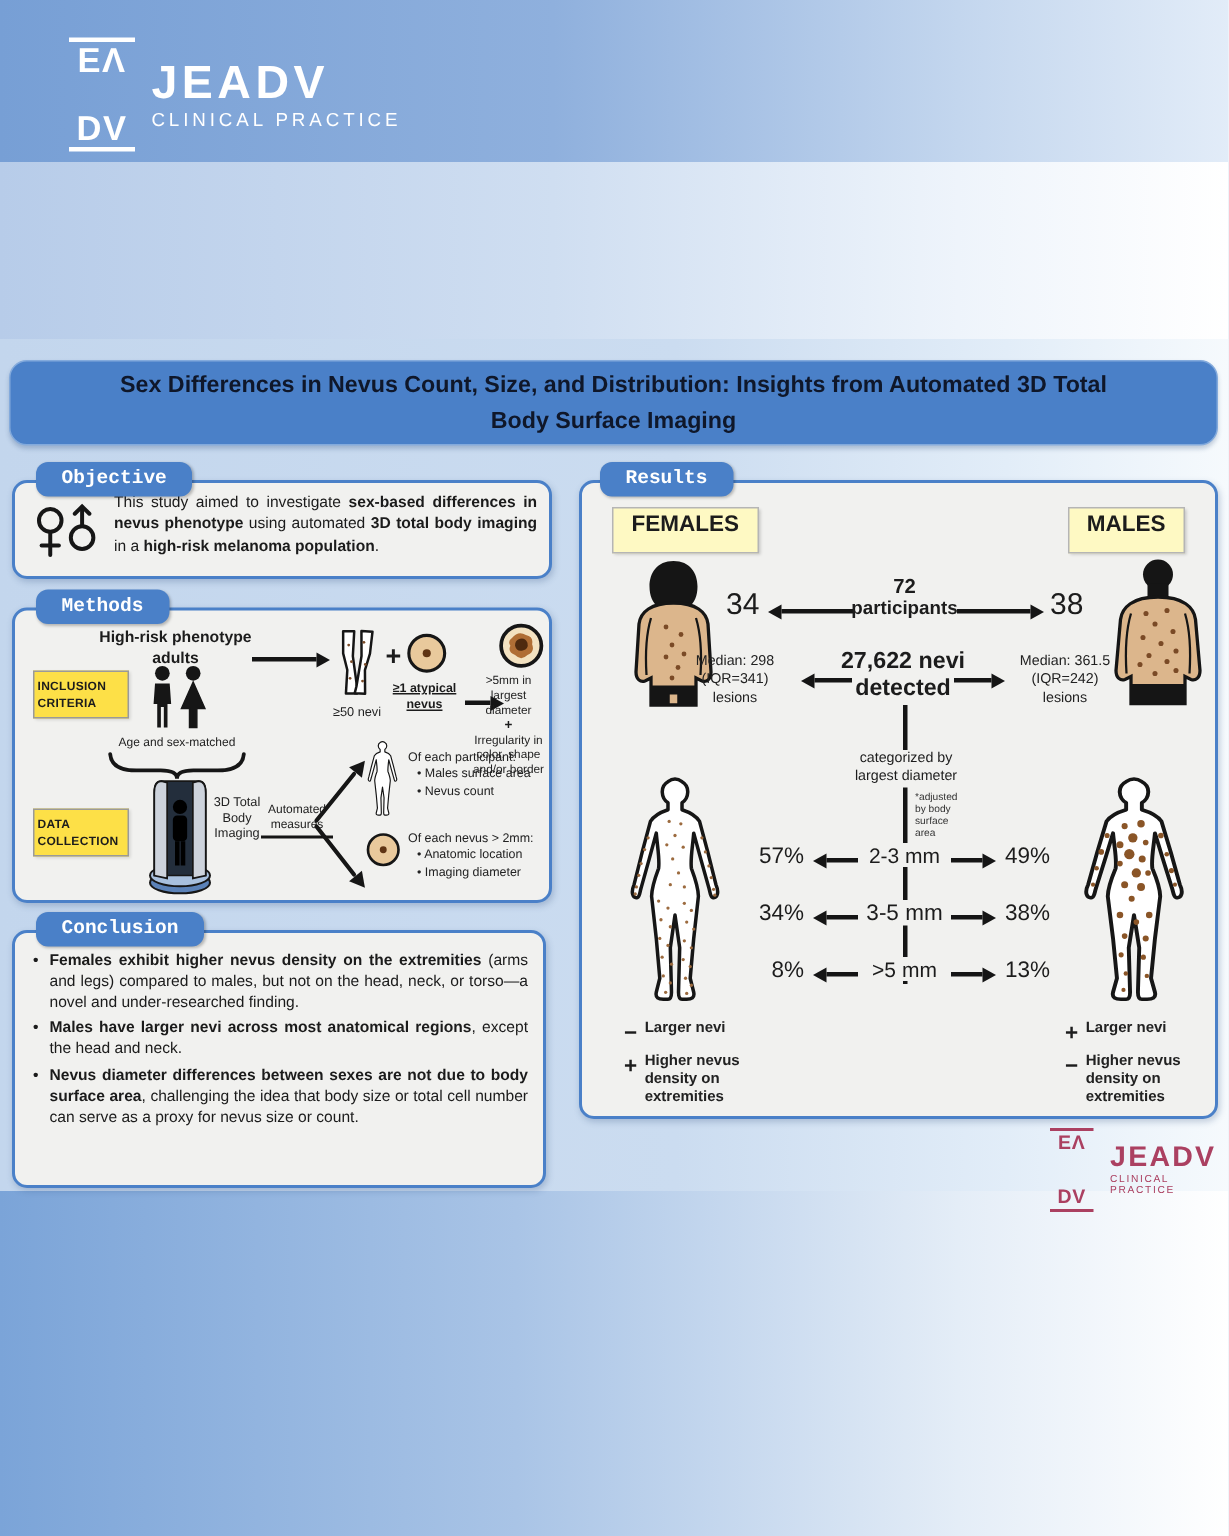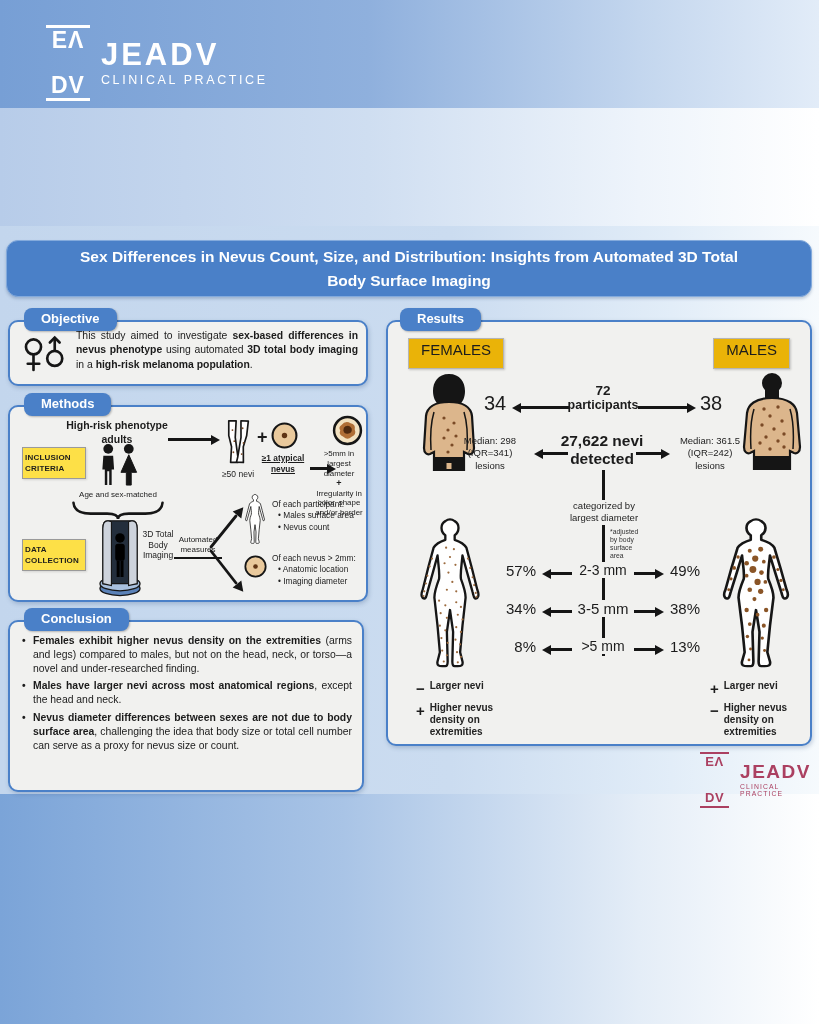--- a/index.html
+++ b/index.html
@@ -19,34 +19,34 @@
   .brand-sub{letter-spacing:2.6px;line-height:1;margin-top:4px;}
   .header-logo{left:46px;top:25px;color:#fff;}
   .header-logo .logo-mark{font-size:23px;}
   .header-logo .brand-name{font-size:31px;}
   .header-logo .brand-sub{font-size:12.5px;}
   .footer-logo{left:700px;top:752px;color:#ab4061;}
   .footer-logo .logo-mark{font-size:13px;border-top-width:2px;border-bottom-width:2px;letter-spacing:.5px;}
   .footer-logo .brand-name{font-size:19px;letter-spacing:1.5px;}
   .footer-logo .brand-sub{font-size:6.8px;letter-spacing:1.1px;margin-top:3px;}
   
-  .title-bar{left:6px;top:240px;width:806px;height:57px;box-sizing:border-box;background:#4a80c8;border:1px solid #83aadc;border-radius:12px;display:flex;align-items:center;justify-content:center;text-align:center;color:#ffffff;font-weight:bold;font-size:15.5px;line-height:1.5;padding:0 62px;box-shadow:0 2px 3px rgba(40,70,120,.25);}
+  .title-bar{left:6px;top:240px;width:806px;height:57px;box-sizing:border-box;background:#4a80c8;border:1px solid #83aadc;border-radius:12px;display:flex;align-items:center;justify-content:center;text-align:center;color:#0f172a;font-weight:bold;font-size:15.5px;line-height:1.5;padding:0 62px;box-shadow:0 2px 3px rgba(40,70,120,.25);}
   .panel{position:absolute;background:#f1f1ef;border:2px solid #4a80c8;border-radius:10px;box-shadow:1px 2px 4px rgba(45,75,125,.25);}
-  .tab{position:absolute;background:#4a80c8;color:#fff;font-size:13px;font-weight:600;padding:3px 17px 5px;border-radius:8px;z-index:6;box-shadow:1px 1px 2px rgba(0,0,0,.25);}
+  .tab{position:absolute;background:#4a80c8;color:#fff;font-size:13px;font-weight:600;padding:3px 17px 5px;border-radius:8px;z-index:6;box-shadow:1px 1px 2px rgba(0,0,0,.25);font-family:Liberation Mono, monospace;}
   
   .arrow{position:absolute;display:flex;align-items:center;height:11px;}
   .arrow .shaft{flex:1;height:3px;background:#151515;}
   .arrow.thick .shaft{height:3.6px;}
   .hl{width:0;height:0;border-right:9px solid #151515;border-top:5.5px solid transparent;border-bottom:5.5px solid transparent;}
   .hr{width:0;height:0;border-left:9px solid #151515;border-top:5.5px solid transparent;border-bottom:5.5px solid transparent;}
   .vline{position:absolute;width:2.5px;background:#151515;}
   .mask{background:#f1f1ef;}
   
   .c{text-align:center;}
-  .sex-box{position:absolute;background:#eab308;border:1px solid #b5b5b5;padding:2px 12px 10px;font-weight:normal;font-size:15px;box-shadow:1px 1px 2px rgba(0,0,0,.18);}
+  .sex-box{position:absolute;background:#fef9c3;border:1px solid #b5b5b5;padding:2px 12px 10px;font-weight:bold;font-size:15px;box-shadow:1px 1px 2px rgba(0,0,0,.18);}
   .median{font-size:9.5px;line-height:1.3;text-align:center;color:#222;}
   .legend-item{display:flex;gap:5px;margin-bottom:6px;align-items:flex-start;}
   .legend-sign{font-weight:bold;font-size:15px;line-height:1;margin-top:1px;}
   .legend-text{font-size:10px;font-weight:600;line-height:1.2;color:#222;}
   .crit-box{position:absolute;background:#fde047;border:1px solid #9a9a9a;font-size:8px;font-weight:bold;padding:4px 2px;line-height:1.4;letter-spacing:.2px;box-shadow:1px 1px 2px rgba(0,0,0,.12);}
   .mtext{font-size:8.3px;line-height:1.25;color:#222;}
   .bullet{position:relative;padding-left:11px;margin-bottom:4px;font-size:10.4px;line-height:1.33;text-align:justify;color:#1b1b1b;}
   .bullet::before{content:"\2022";position:absolute;left:0;font-weight:bold;}
   .mini-li{font-size:8.3px;line-height:1.45;color:#222;}
   .mini-li::before{content:"\2022  ";}

